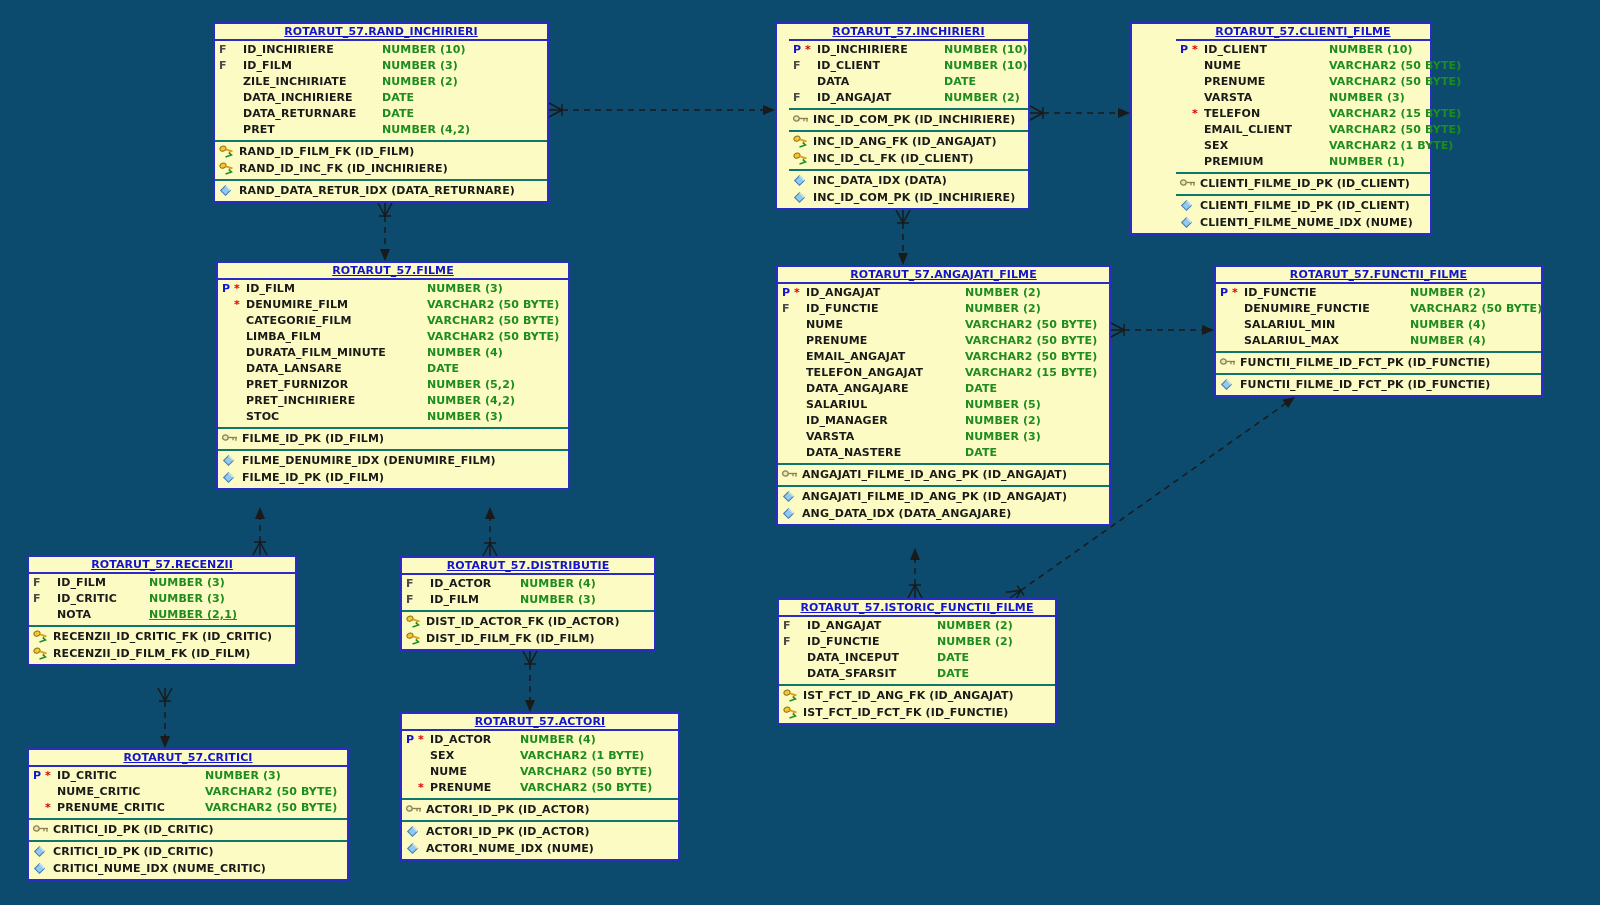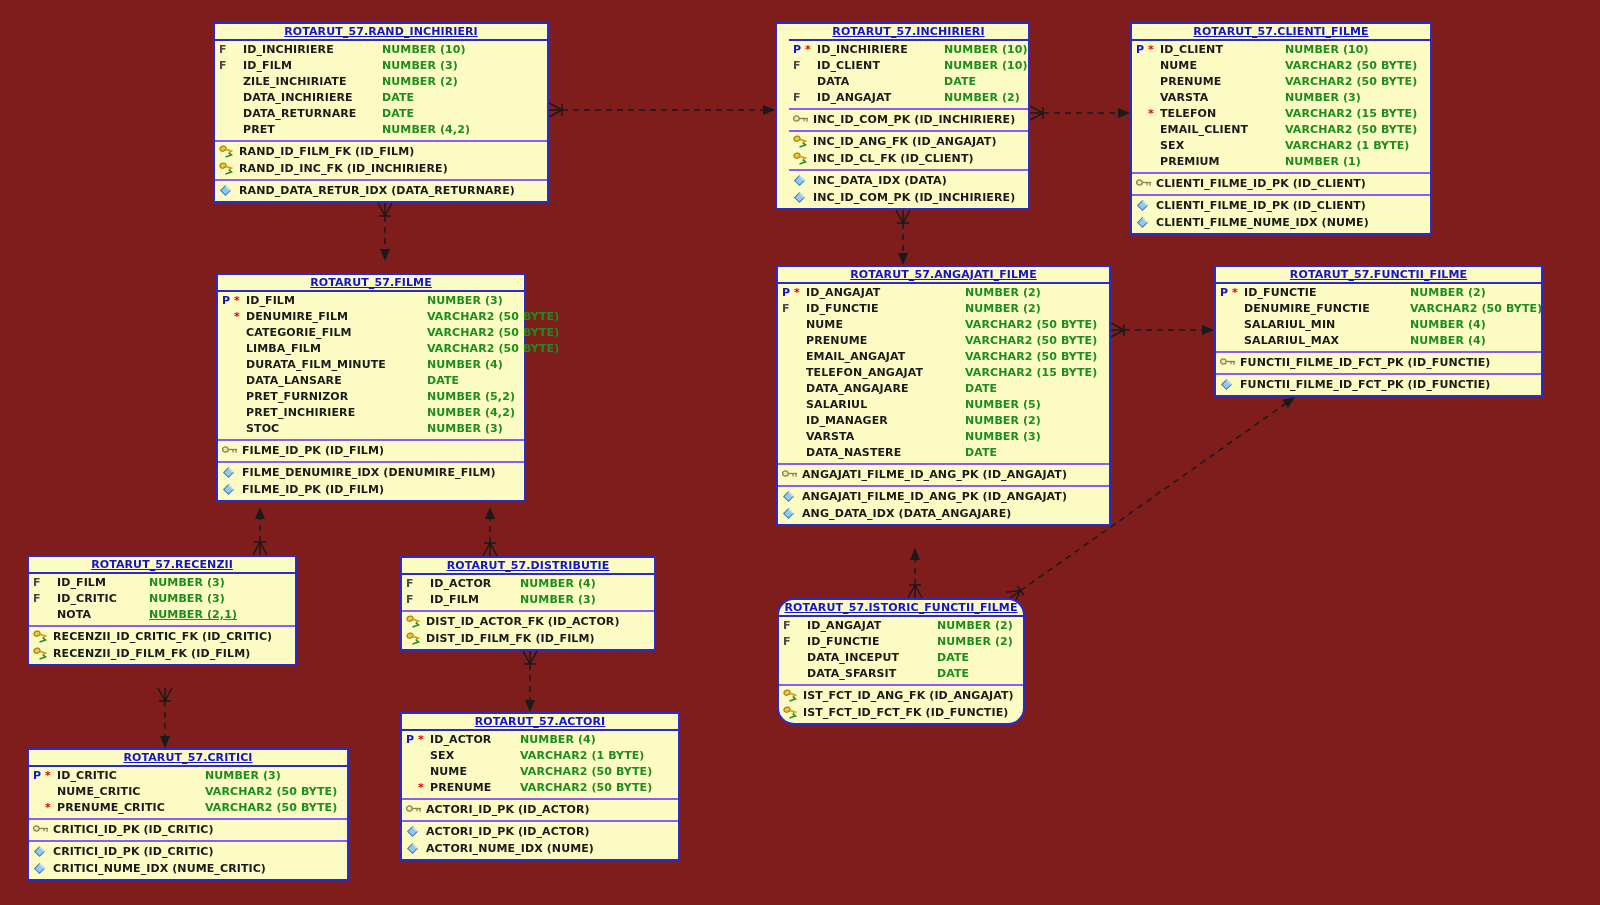--- a/index.html
+++ b/index.html
@@ -1,21 +1,21 @@
 <!DOCTYPE html>
 <html><head>
 <meta charset="utf-8">
 <style>
   * { margin: 0; padding: 0; box-sizing: border-box; }
   html, body { background: #ffffff; }
   body { font-family: "DejaVu Sans", "Liberation Sans", sans-serif; }
   #canvas {
     position: relative;
     width: 1600px; height: 905px;
-    background: #7f1d1d;
+    background: #0c4a6e;
     overflow: hidden;
   }
   #wires { position: absolute; left: 0; top: 0; width: 1600px; height: 905px; pointer-events: none; }
   .entity {
     position: absolute;
     background: #FBFBC3;
     border: 2px solid #2B2BC8;
     font-size: 11px;
     font-weight: bold;
     color: #1a1a1a;
@@ -31,21 +31,21 @@
     border-bottom: 2px solid #2B2BC8;
     overflow: hidden;
   }
   .cols { padding: 1px 0 2px 0; }
   .col-row { position: relative; height: 16px; line-height: 16px; }
   .col-key { position: absolute; left: 4px; width: 12px; color: #1414CC; }
   .col-key.fk { color: #4a4a4a; }
   .col-req { position: absolute; left: 16px; width: 10px; color: #E00000; }
   .col-name { position: absolute; left: 28px; color: #1a1a1a; }
   .col-type { position: absolute; color: #1E8C1E; }
-  .section { border-top: 2px solid #8b5cf6; padding: 1px 0 2px 0; }
+  .section { border-top: 2px solid #0f766e; padding: 1px 0 2px 0; }
   .sec-row { position: relative; height: 17px; line-height: 17px; }
   .sec-icon { position: absolute; left: 4px; top: 2px; width: 16px; height: 13px; }
   .sec-icon svg { display: block; }
   .sec-label { position: absolute; left: 24px; color: #1a1a1a; }
 </style>
 </head>
 <body>
 
 <div id="canvas">
   <svg id="wires" xmlns="http://www.w3.org/2000/svg">
@@ -293,21 +293,21 @@
           <span class="sec-icon">
             <svg width="13" height="13" viewBox="0 0 13 13">
               <rect x="3.1" y="3.1" width="6.8" height="6.8" transform="rotate(45 6.5 6.5)" fill="#8FCBEE" stroke="#4A7AB5" stroke-width="1.1"></rect>
               <path d="M6.5 1.8 L11.2 6.5" stroke="#D6EEFB" stroke-width="1.2"></path>
             </svg>
           </span>
           <span class="sec-label">INC_ID_COM_PK (ID_INCHIRIERE)</span>
         </div>
       </div>
     </div>
-    <div class="entity" style="left: 1130px; top: 22px; width: 302px;">
+    <div class="entity" style="left: 1130px; top: 22px; width: 302px; padding-left: 44px;">
     <div class="entity-title">ROTARUT_57.CLIENTI_FILME</div>
     <div class="cols">
         <div class="col-row">
           <span class="col-key">P</span>
           <span class="col-req">*</span>
           <span class="col-name">ID_CLIENT</span>
           <span class="col-type" style="left: 153px;">NUMBER (10)</span>
         </div>
         <div class="col-row">
           <span class="col-key"></span>
@@ -379,21 +379,21 @@
           <span class="sec-icon">
             <svg width="13" height="13" viewBox="0 0 13 13">
               <rect x="3.1" y="3.1" width="6.8" height="6.8" transform="rotate(45 6.5 6.5)" fill="#8FCBEE" stroke="#4A7AB5" stroke-width="1.1"></rect>
               <path d="M6.5 1.8 L11.2 6.5" stroke="#D6EEFB" stroke-width="1.2"></path>
             </svg>
           </span>
           <span class="sec-label">CLIENTI_FILME_NUME_IDX (NUME)</span>
         </div>
       </div>
     </div>
-    <div class="entity" style="left: 216px; top: 261px; width: 310px; margin-top: 12px;">
+    <div class="entity" style="left: 216px; top: 261px; width: 354px;">
     <div class="entity-title">ROTARUT_57.FILME</div>
     <div class="cols">
         <div class="col-row">
           <span class="col-key">P</span>
           <span class="col-req">*</span>
           <span class="col-name">ID_FILM</span>
           <span class="col-type" style="left: 209px;">NUMBER (3)</span>
         </div>
         <div class="col-row">
           <span class="col-key"></span>
@@ -834,21 +834,21 @@
           <span class="sec-icon">
             <svg width="13" height="13" viewBox="0 0 13 13">
               <rect x="3.1" y="3.1" width="6.8" height="6.8" transform="rotate(45 6.5 6.5)" fill="#8FCBEE" stroke="#4A7AB5" stroke-width="1.1"></rect>
               <path d="M6.5 1.8 L11.2 6.5" stroke="#D6EEFB" stroke-width="1.2"></path>
             </svg>
           </span>
           <span class="sec-label">ACTORI_NUME_IDX (NUME)</span>
         </div>
       </div>
     </div>
-    <div class="entity" style="left: 777px; top: 598px; width: 248px; border-radius: 17px;">
+    <div class="entity" style="left: 777px; top: 598px; width: 280px;">
     <div class="entity-title">ROTARUT_57.ISTORIC_FUNCTII_FILME</div>
     <div class="cols">
         <div class="col-row">
           <span class="col-key fk">F</span>
           <span class="col-req"></span>
           <span class="col-name">ID_ANGAJAT</span>
           <span class="col-type" style="left: 158px;">NUMBER (2)</span>
         </div>
         <div class="col-row">
           <span class="col-key fk">F</span>

